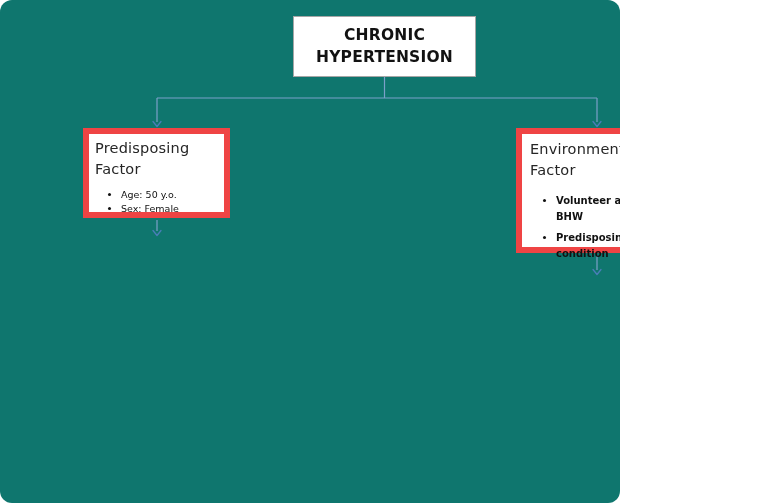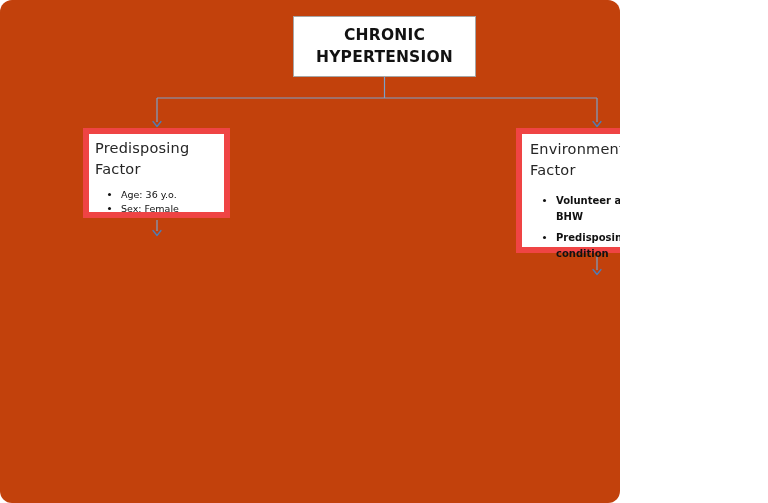--- a/index.html
+++ b/index.html
@@ -4,21 +4,21 @@
 <style>
   html, body {
     margin: 0;
     padding: 0;
     background: #ffffff;
   }
   .canvas {
     position: relative;
     width: 620px;
     height: 503px;
-    background: #c2410c;
+    background: #0f766e;
     font-family: "DejaVu Sans", "Liberation Sans", sans-serif;
     overflow: hidden;
     border-radius: 12px;
   }
   .connectors {
     position: absolute;
     left: 0;
     top: 0;
     width: 768px;
     height: 503px;
@@ -123,21 +123,21 @@
     <path class="head" d="M593 269.5 L597 274.5 L601 269.5"></path>
   </svg>
 
   <div class="box root">
     <div class="root-label">CHRONIC HYPERTENSION</div>
   </div>
 
   <div class="box side left">
     <div class="side-title">Predisposing Factor</div>
     <ul class="bullets">
-      <li>Age: 36 y.o.</li>
+      <li>Age: 50 y.o.</li>
       <li>Sex: Female</li>
     </ul>
   </div>
 
   <div class="box side right">
     <div class="side-title">Environmental Factor</div>
     <ul class="bullets">
       <li>Volunteer as a BHW</li>
       <li>Predisposing condition</li>
     </ul>

